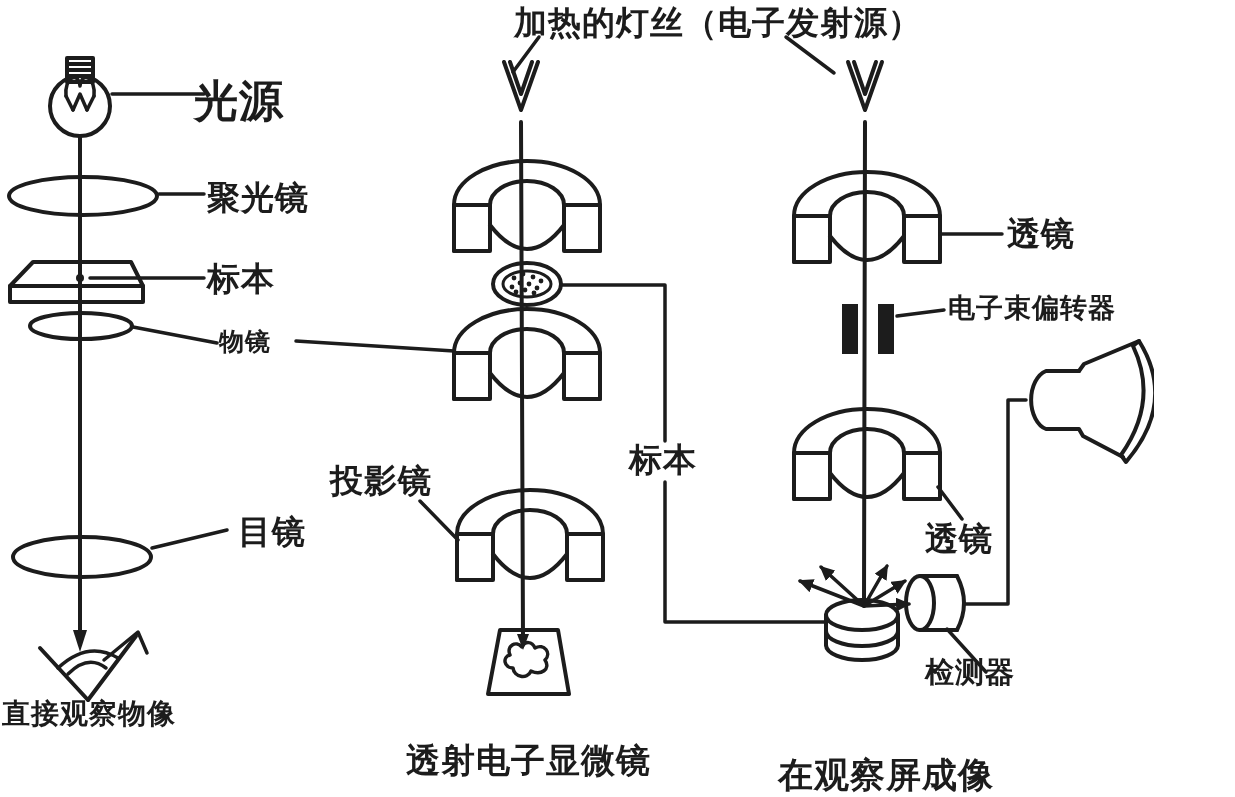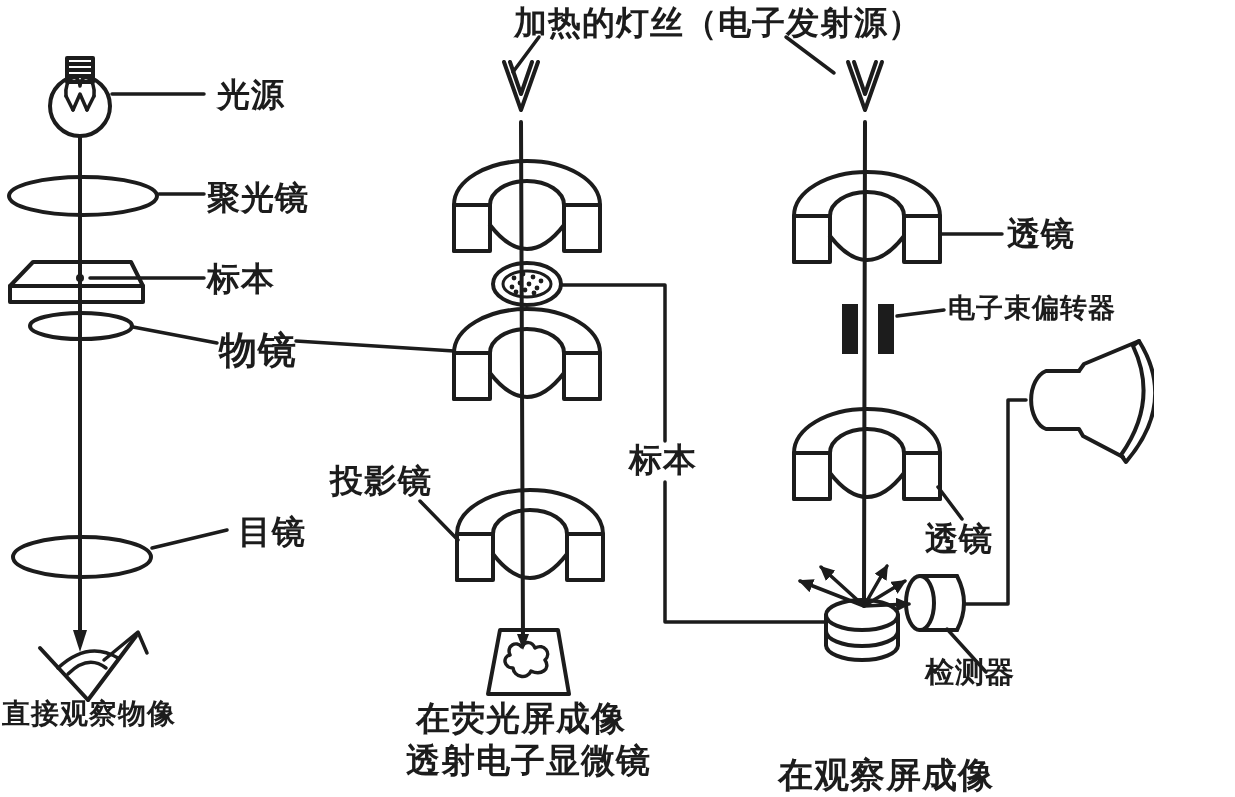--- a/index.html
+++ b/index.html
@@ -172,30 +172,29 @@
       <line x1="864" y1="606" x2="821" y2="567" marker-end="url(#arrow)"></line>
       <line x1="864" y1="606" x2="887" y2="566" marker-end="url(#arrow)"></line>
       <line x1="864" y1="606" x2="905" y2="581" marker-end="url(#arrow)"></line>
       <line x1="864" y1="606" x2="909" y2="604" marker-end="url(#arrow)"></line>
     </g>
   </g>
 </svg>
 
 <div class="lbl" style="left:514px;top:4px;font-size:33px">加热的灯丝（电子发射源）</div>
 
-<div class="lbl" style="left:217px;top:76px;font-size:33px">光源</div>
+<div class="lbl" style="left:194px;top:76px;font-size:44px">光源</div>
 <div class="lbl" style="left:207px;top:179px;font-size:33px">聚光镜</div>
 <div class="lbl" style="left:207px;top:260px;font-size:33px">标本</div>
-<div class="lbl" style="left:219px;top:328px;font-size:38px">物镜</div>
+<div class="lbl" style="left:219px;top:328px;font-size:25px">物镜</div>
 <div class="lbl" style="left:238px;top:513px;font-size:33px">目镜</div>
 <div class="lbl" style="left:2px;top:698px;font-size:28px">直接观察物像</div>
 
 <div class="lbl" style="left:330px;top:462px;font-size:33px">投影镜</div>
 <div class="lbl" style="left:629px;top:441px;font-size:33px">标本</div>
-<div class="lbl" style="left:416px;top:699px;font-size:34px">在荧光屏成像</div>
 <div class="lbl" style="left:406px;top:741px;font-size:34px">透射电子显微镜</div>
 
 <div class="lbl" style="left:1007px;top:215px;font-size:33px">透镜</div>
 <div class="lbl" style="left:948px;top:292px;font-size:27px">电子束偏转器</div>
 <div class="lbl" style="left:925px;top:520px;font-size:33px">透镜</div>
 <div class="lbl" style="left:925px;top:656px;font-size:29px">检测器</div>
 <div class="lbl" style="left:778px;top:755px;font-size:35px">在观察屏成像</div>
 
 </div>
 

